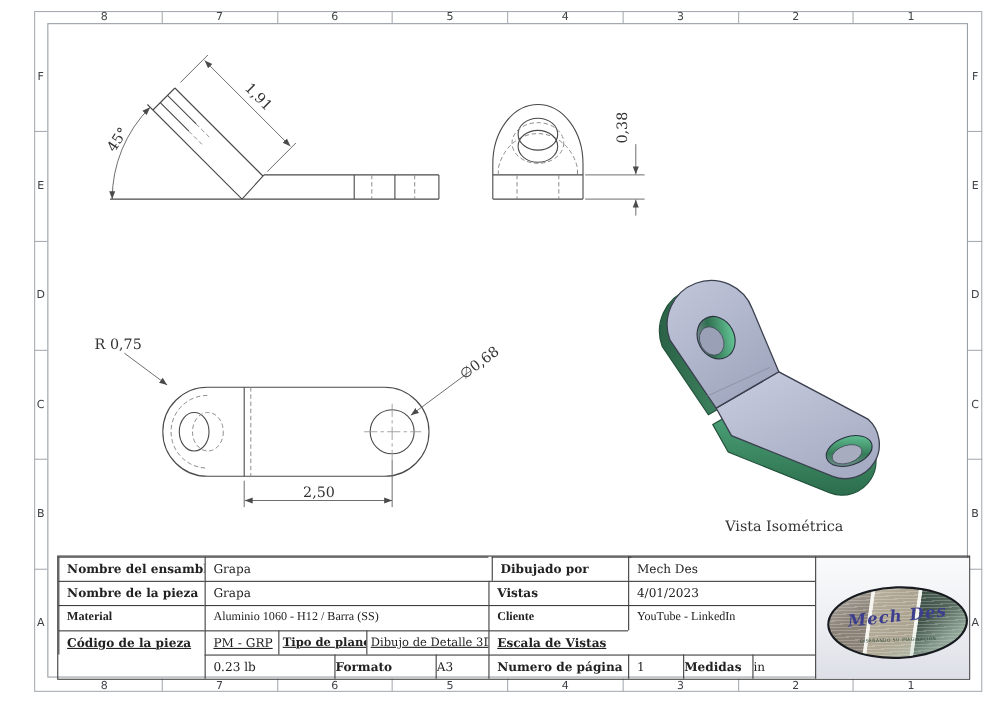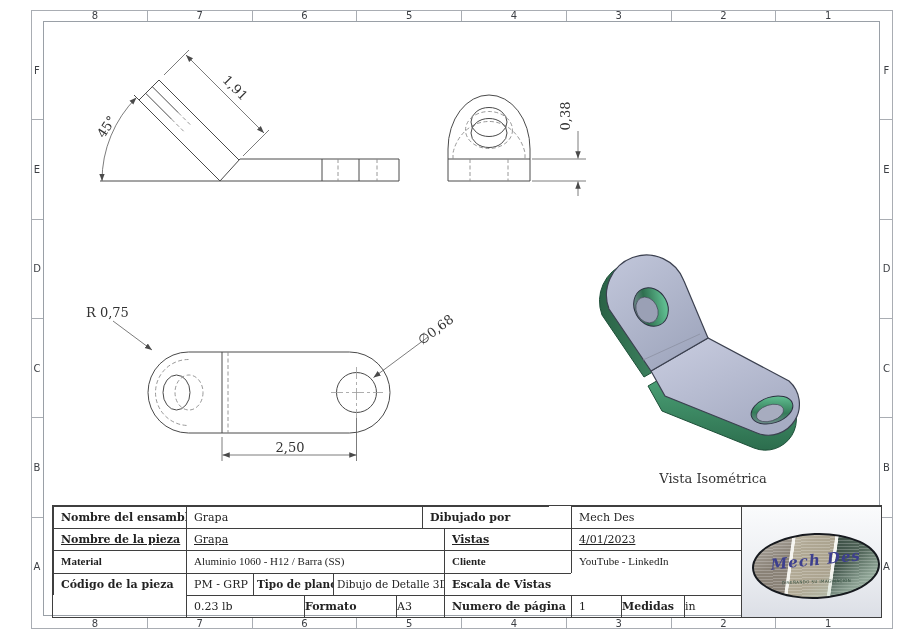--- a/index.html
+++ b/index.html
@@ -23,21 +23,21 @@
   .drawing{position:absolute;left:0;top:0;}
   
   .tblock{position:absolute;left:52px;top:505px;width:828px;height:111px;
           border:1px solid #3f3f3f;box-sizing:content-box;font-size:11px;}
   .tb{position:absolute;box-sizing:border-box;border-left:1px solid #3f3f3f;
       border-top:1px solid #3f3f3f;height:22.2px;line-height:21px;
       padding:0 0 0 7px;white-space:nowrap;overflow:hidden;}
   .tb.lab{font-weight:bold;}
   .tb.ctr{text-align:left;padding:0;}
   .tb.sm{font-size:10.5px;padding-left:3px;}
-  .tb.r0{top:0;} .tb.r1{top:22.2px;text-decoration:underline;} .tb.r2{top:44.4px;font-family:Liberation Serif, serif;} .tb.r3{top:66.6px;} .tb.r4{top:88.8px;}
+  .tb.r0{top:0;} .tb.r1{top:22.2px;} .tb.r2{top:44.4px;font-family:Liberation Serif, serif;} .tb.r3{top:66.6px;text-decoration:underline;} .tb.r4{top:88.8px;}
   
   .logo-cell{position:absolute;left:688px;top:0;width:140px;height:111px;
              border-left:1px solid #3f3f3f;border-top:1px solid #3f3f3f;box-sizing:border-box;
              background:linear-gradient(180deg,#fafbfc 0%,#eceef2 55%,#dcdfe6 100%);}
   .logo-ellipse{position:absolute;left:10px;top:26px;width:128px;height:66px;border-radius:50%;
       border:2px solid #171a1f;box-sizing:border-box;transform:rotate(-2deg);
       background:linear-gradient(100deg,#89robot 0%);
       background:linear-gradient(100deg,#8a8277 0%,#8a8277 29%,#f4f3ee 29.6%,#f4f3ee 31.6%,
                  #b2aa96 32%,#aba38f 61%,#f5f5f0 61.5%,#f5f5f0 63.5%,#3f5248 64%,#63786a 100%);
       overflow:hidden;}
@@ -215,21 +215,21 @@
     <div class="tb lab r2" style="left:0;width:133px">Material</div>
     <div class="tb r2" style="left:133px;width:258px">Aluminio 1060 - H12 / Barra (SS)</div>
     <div class="tb lab r3" style="left:0;width:133px">Código de la pieza</div>
     <div class="tb r3" style="left:133px;width:67px">PM - GRP</div>
     <div class="tb lab r3 sm" style="left:200px;width:80px">Tipo de plano</div>
     <div class="tb r3 sm" style="left:280px;width:111px">Dibujo de Detalle 3D</div>
     <div class="tb r4" style="left:133px;width:118px">0.23 lb</div>
     <div class="tb lab r4 ctr" style="left:251px;width:92px">Formato</div>
     <div class="tb r4 ctr" style="left:343px;width:48px">A3</div>
 
-    <div class="tb lab r0" style="left:369px;width:127px">Dibujado por</div>
+    <div class="tb lab r0" style="left:394px;width:127px">Dibujado por</div>
     <div class="tb r0" style="left:518px;width:170px">Mech Des</div>
     <div class="tb lab r1" style="left:391px;width:127px">Vistas</div>
     <div class="tb r1" style="left:518px;width:170px">4/01/2023</div>
     <div class="tb r2" style="left:518px;width:170px">YouTube - LinkedIn</div>
     <div class="tb lab r2" style="left:391px;width:127px">Cliente</div>
     <div class="tb lab r3" style="left:391px;width:127px">Escala de Vistas</div>
     <div class="tb lab r4" style="left:391px;width:127px">Numero de página</div>
     <div class="tb r4" style="left:518px;width:50px">1</div>
     <div class="tb lab r4 ctr" style="left:568px;width:63px">Medidas</div>
     <div class="tb r4 ctr" style="left:631px;width:57px">in</div>

